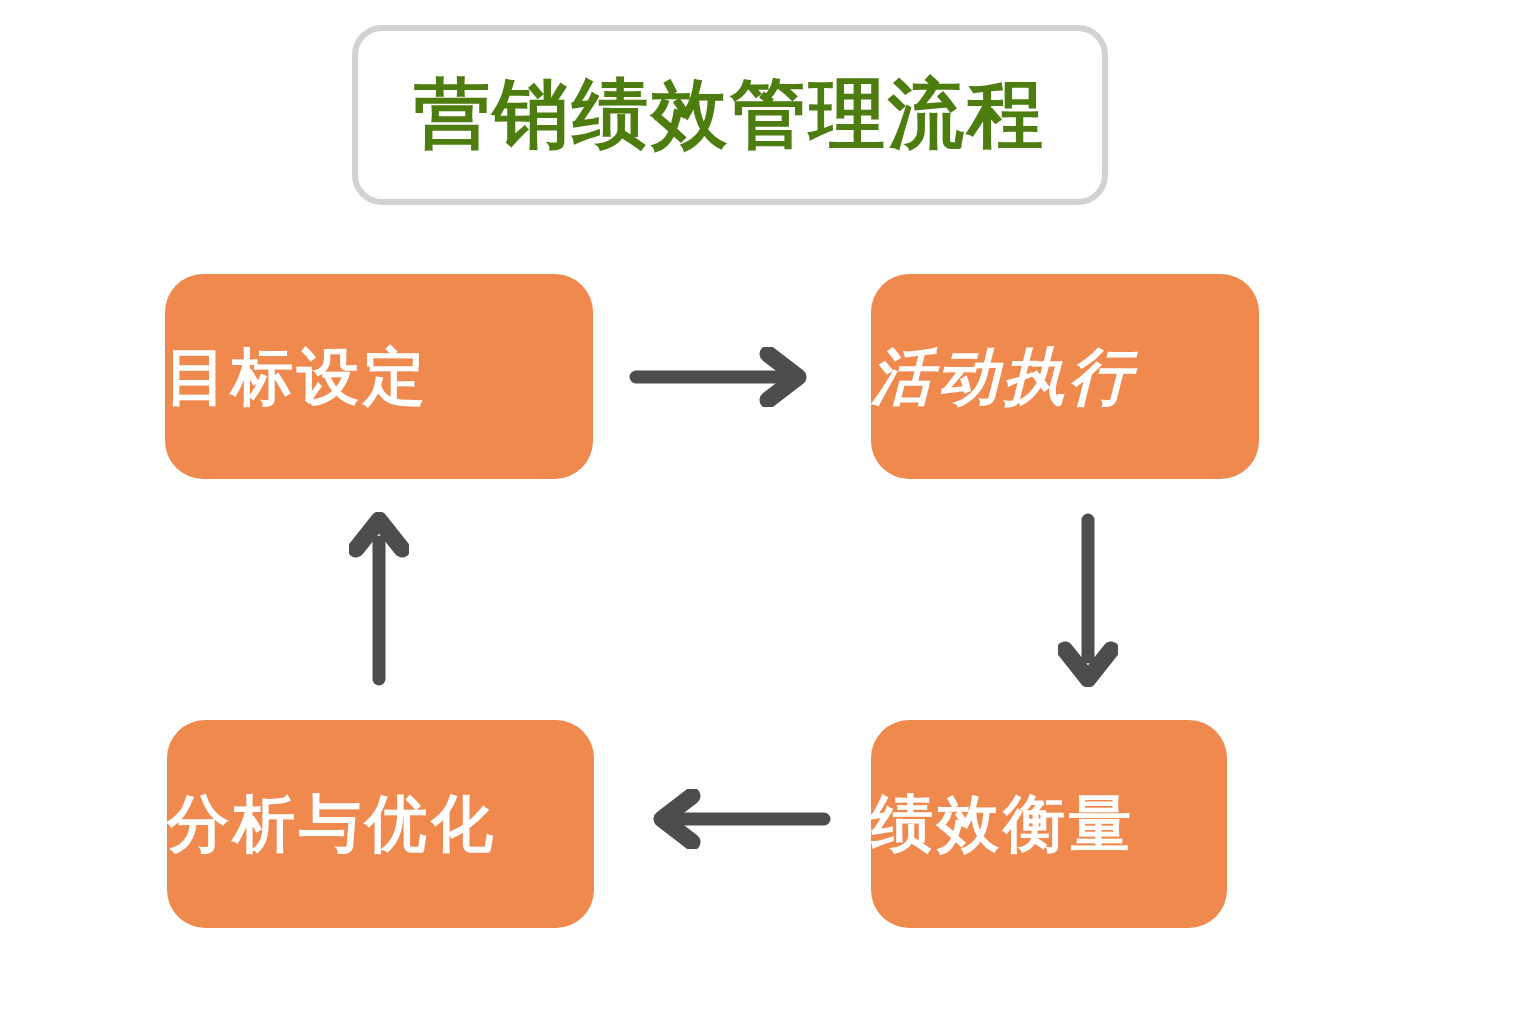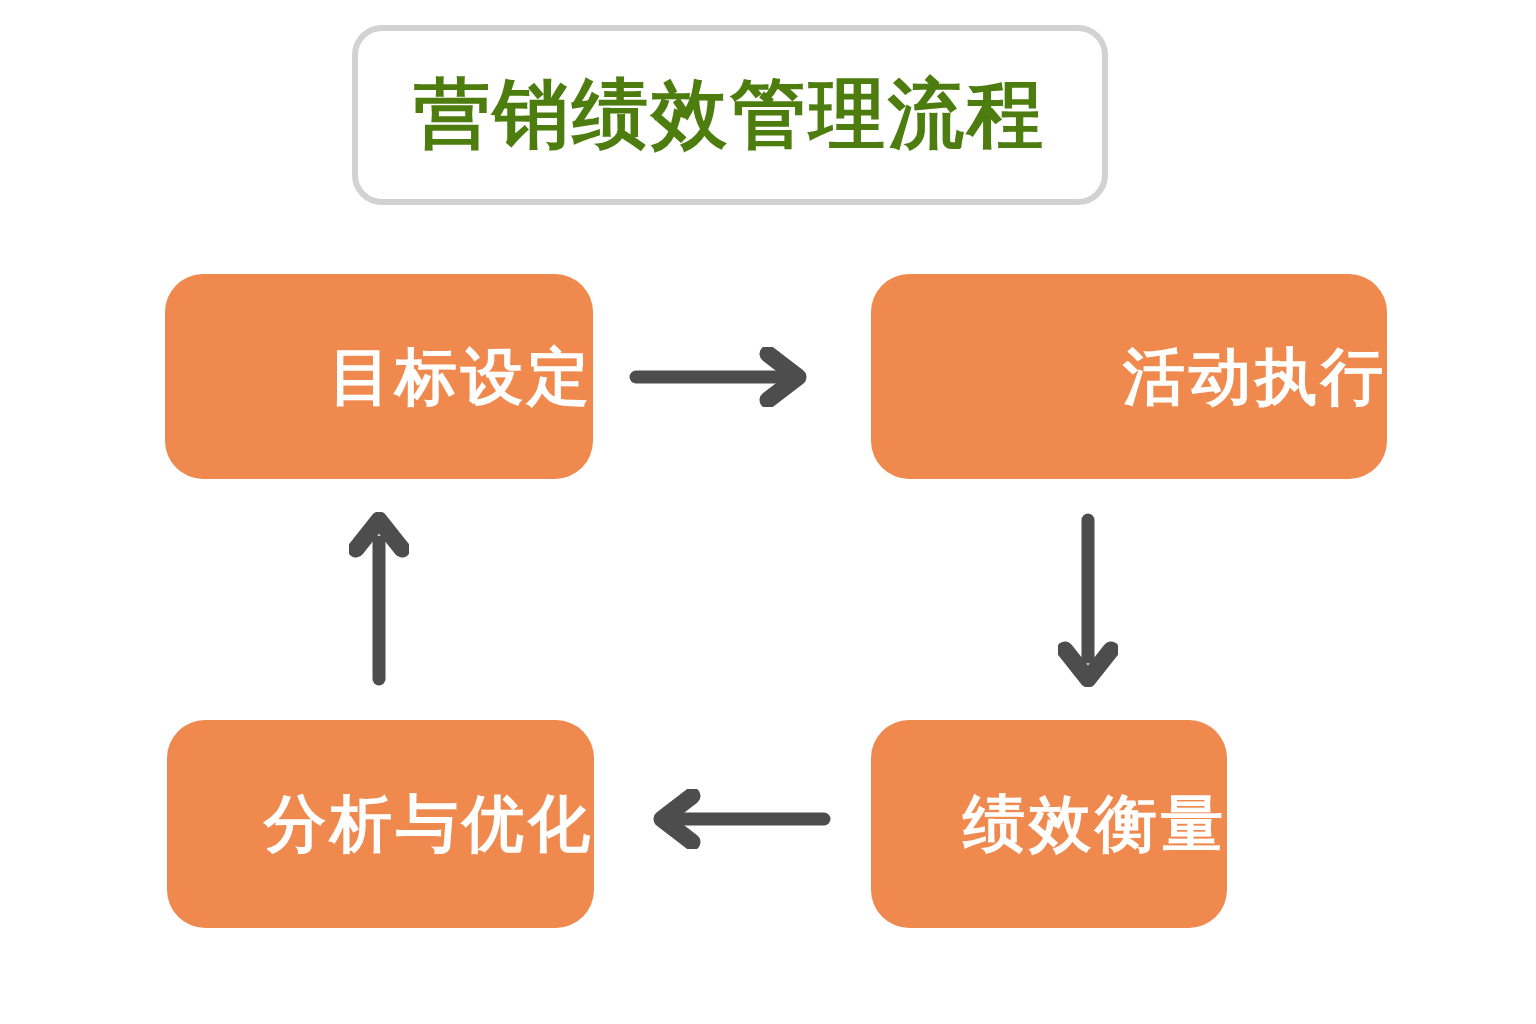--- a/index.html
+++ b/index.html
@@ -38,31 +38,31 @@
     color: #4d7c0f;
     letter-spacing: 3px;
     white-space: nowrap;
   }
   .node {
     position: absolute;
     background: #f0894e;
     border-radius: 38px;
     display: flex;
     align-items: center;
-    justify-content: flex-end;
+    justify-content: flex-start;
   }
   .node-label {
     color: #ffffff;
     font-weight: bold;
     font-size: 62px;
     letter-spacing: 4px;
     white-space: nowrap;
   }
   .node-goal     { left: 165px; top: 274px; width: 428px; height: 205px; }
-  .node-exec     { left: 871px; top: 274px; width: 516px; height: 205px; }
+  .node-exec     { left: 871px; top: 274px; width: 388px; height: 205px; font-style: italic; }
   .node-measure  { left: 871px; top: 720px; width: 356px; height: 208px; }
   .node-analyze  { left: 167px; top: 720px; width: 427px; height: 208px; }
   .arrow {
     position: absolute;
     display: block;
   }
   .arrow-right { left: 628px;  top: 347px; }
   .arrow-down  { left: 1058px; top: 512px; }
   .arrow-left  { left: 632px;  top: 789px; }
   .arrow-up    { left: 349px;  top: 512px; }

